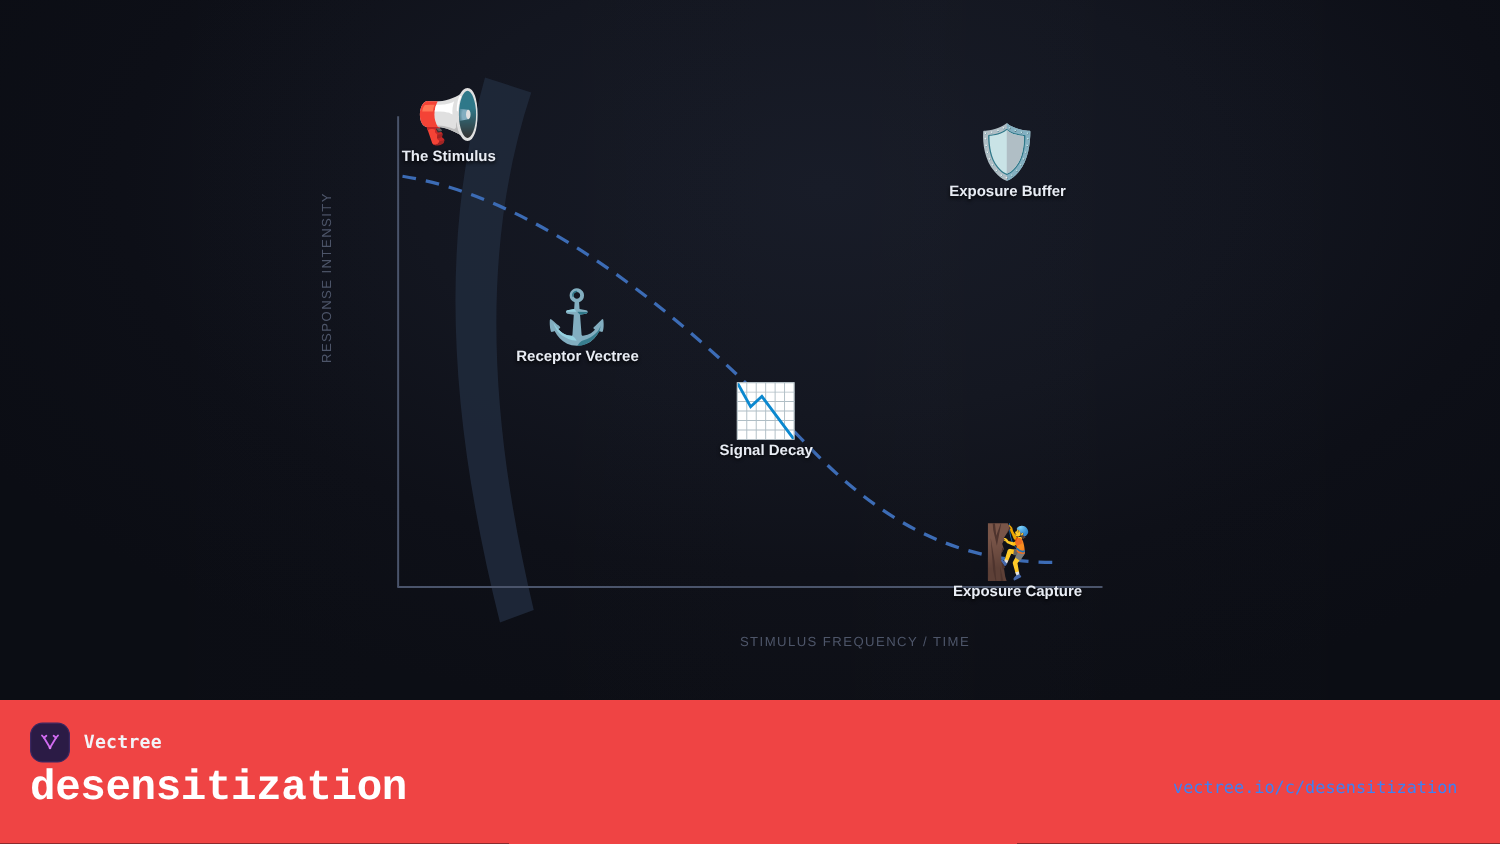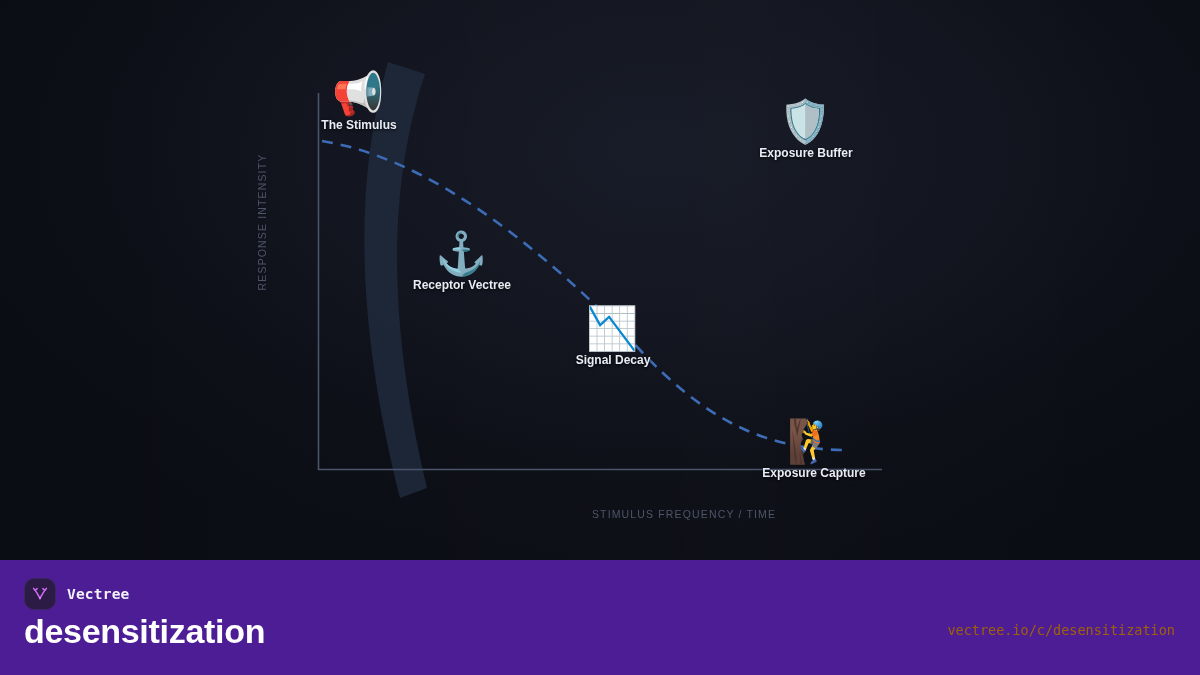--- a/index.html
+++ b/index.html
@@ -95,21 +95,21 @@
     text-shadow: 0 1px 3px rgba(0,0,0,0.9);
   }
 
   
   #footer {
     position: absolute;
     left: 0;
     top: 560px;
     width: 1200px;
     height: 115px;
-    background: #4c1d95;
+    background: #ef4444;
   }
   #footer-brand {
     position: absolute;
     left: 24px;
     top: 18px;
     display: flex;
     align-items: center;
     gap: 11px;
   }
   #brand-logo {
@@ -127,30 +127,30 @@
     font-family: "DejaVu Sans Mono", monospace;
     font-size: 14.5px;
     font-weight: bold;
     letter-spacing: 0.2px;
   }
   #footer-title {
     position: absolute;
     left: 24px;
     top: 52px;
     color: #ffffff;
-    font-family: Liberation Sans, sans-serif;
+    font-family: Liberation Mono, monospace;
     font-size: 34px;
     font-weight: bold;
     letter-spacing: -0.3px;
   }
   #footer-url {
     position: absolute;
-    right: 25px;
+    right: 34px;
     top: 622px;
-    color: #a16207;
+    color: #3b82f6;
     font-family: "DejaVu Sans Mono", monospace;
     font-size: 13.5px;
   }
 </style>
 </head>
 <body>
 
 <div id="stage">
 
   <svg id="plot-svg" viewBox="0 0 1200 560" xmlns="http://www.w3.org/2000/svg">

